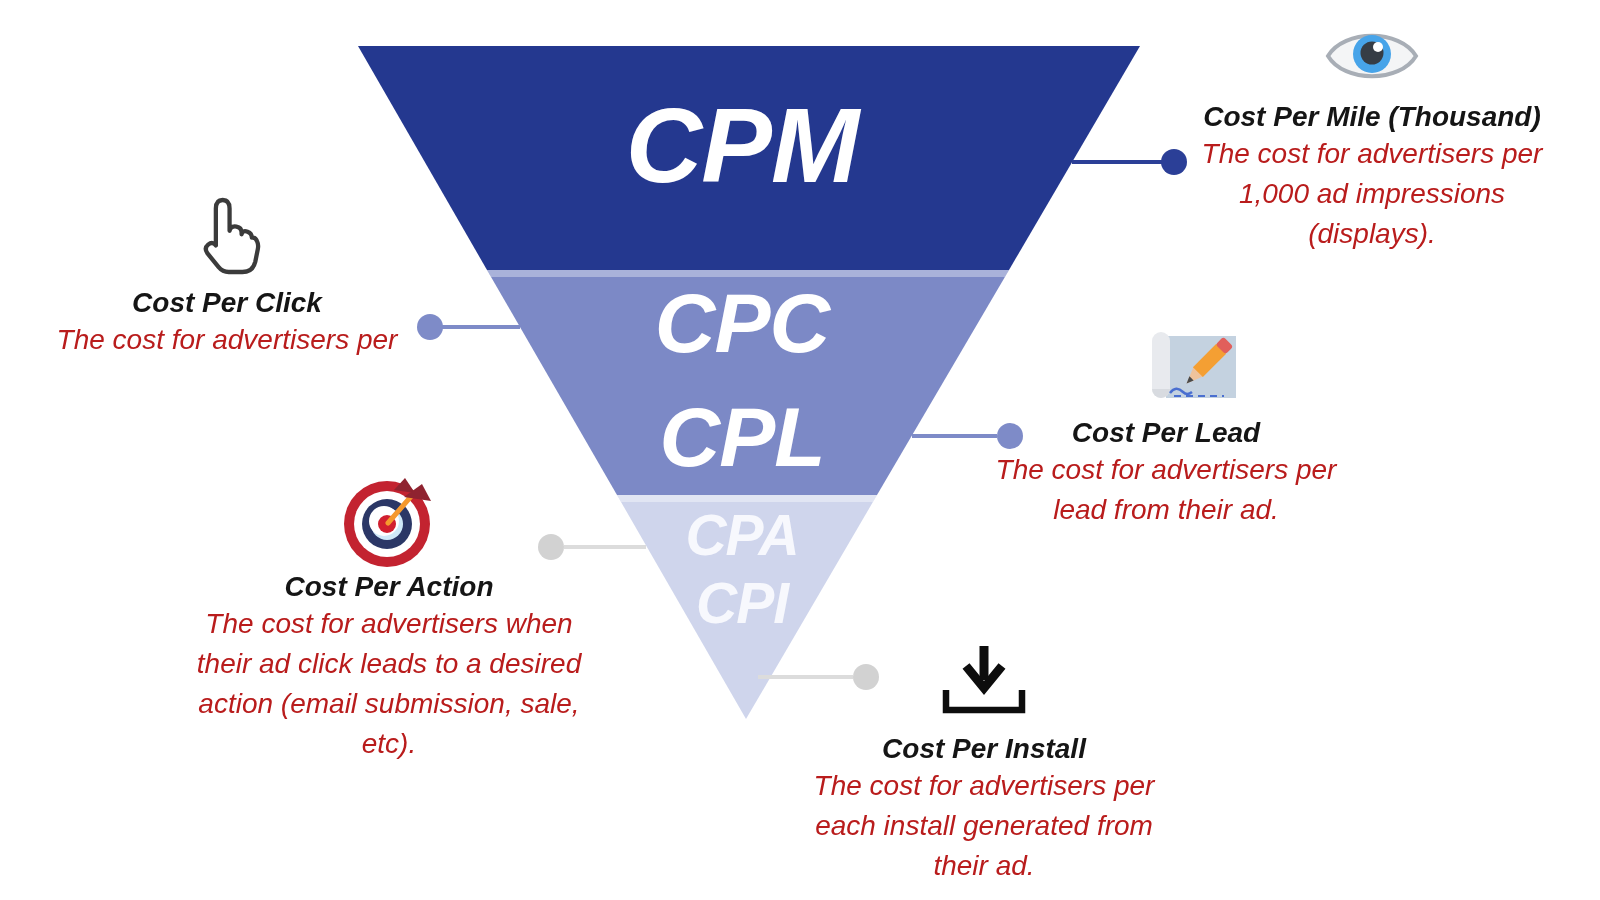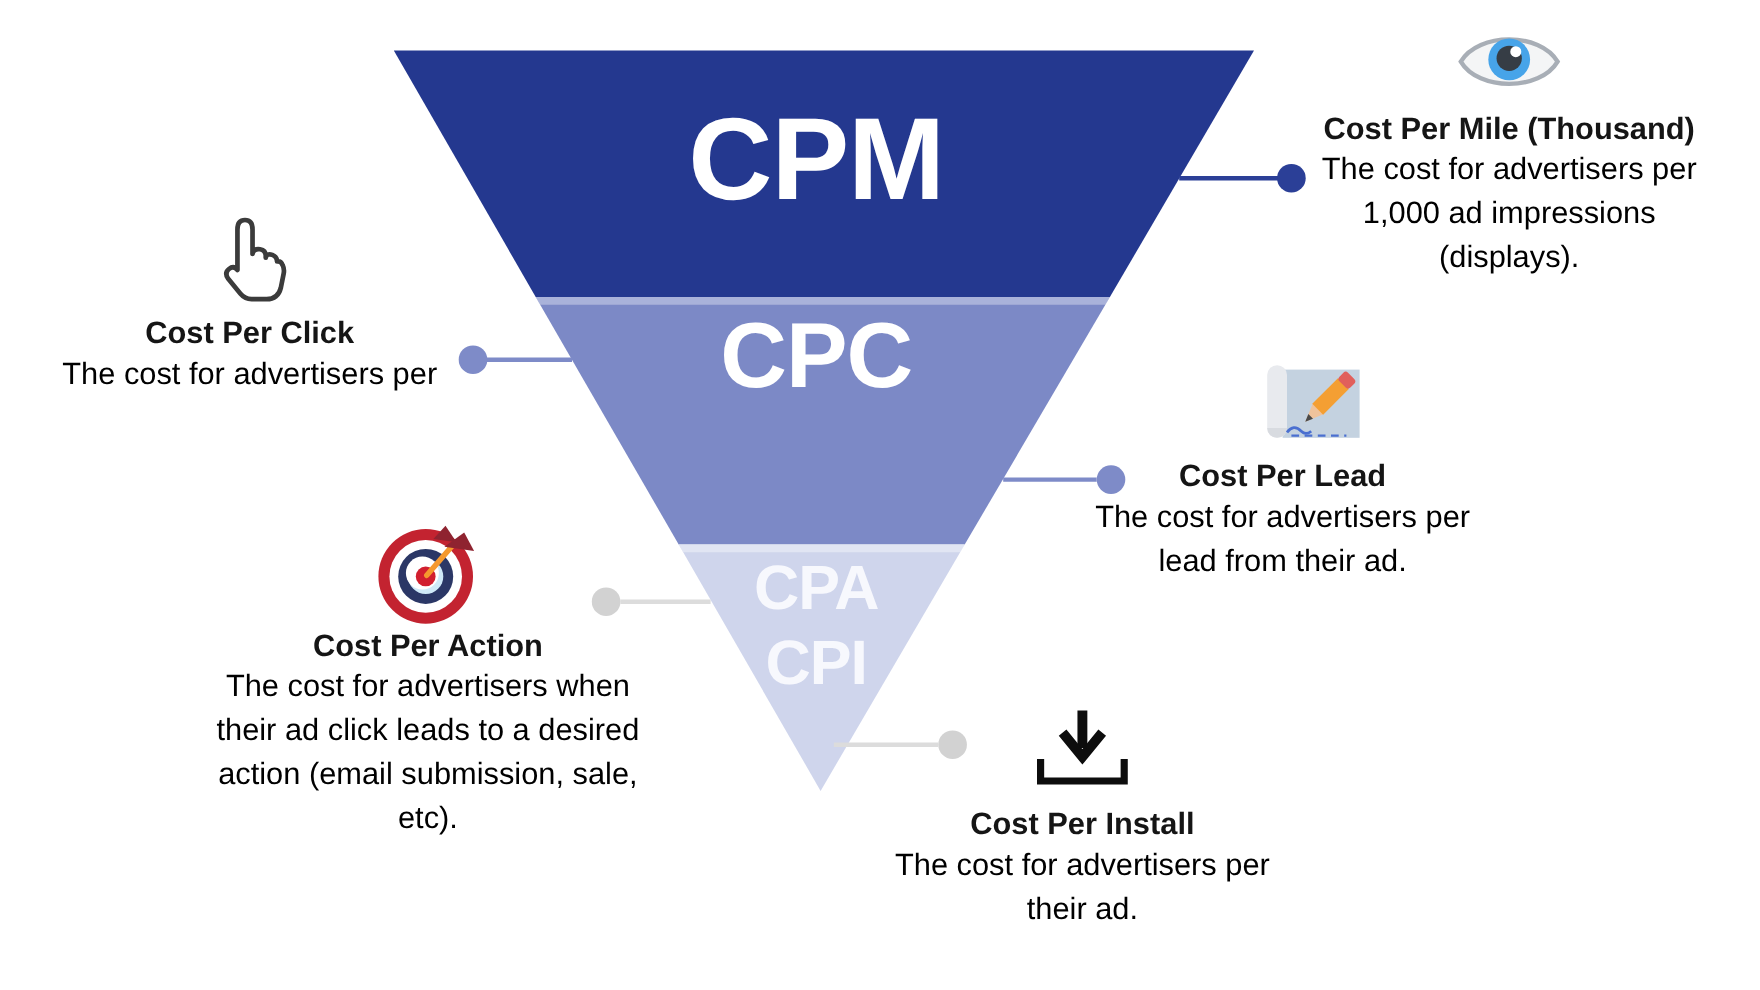--- a/index.html
+++ b/index.html
@@ -1,34 +1,35 @@
 <!DOCTYPE html>
 <html><head>
 <meta charset="utf-8">
 <style>
   html,body{margin:0;padding:0;background:#ffffff;}
   .canvas{
     position:relative;width:1600px;height:900px;background:#ffffff;overflow:hidden;
     font-family:"Liberation Sans","DejaVu Sans",sans-serif;
+    font-style:italic;
   }
   svg.layer{position:absolute;left:0;top:0;}
   .funnel-label{
     position:absolute;transform:translate(-50%,-50%);
     color:#ffffff;font-weight:bold;letter-spacing:-1px;line-height:1;
     white-space:nowrap;
   }
   .fl-1{font-size:106px;}
   .fl-2{font-size:84px;}
   .fl-3{font-size:57px;color:#f7f8fd;}
   .callout{position:absolute;text-align:center;}
   .callout .icon-wrap{display:flex;justify-content:center;}
   .callout .title{
     font-weight:bold;font-size:28px;line-height:34px;color:#151515;margin-top:12px;
   }
-  .callout .line{font-size:28px;line-height:40px;color:#000000;}
+  .callout .line{font-size:28px;line-height:40px;color:#b91c1c;}
   
   #co-cpm{left:1180px;top:24px;width:384px;}
   #co-cpm .title{margin-top:12px;}
   #co-cpc{left:27px;top:190px;width:400px;}
   #co-cpc .title{margin-top:4px;}
   #co-cpl{left:976px;top:320px;width:380px;}
   #co-cpl .icon-wrap{transform:translateX(28px);}
   #co-cpl .title{margin-top:4px;}
   #co-cpa{left:179px;top:474px;width:420px;}
   #co-cpa .title{margin-top:2px;}
@@ -60,20 +61,21 @@
 
     <line x1="564" y1="547" x2="646" y2="547" stroke-width="4" stroke="#dcdcdc"></line>
     <circle cx="551" cy="547" r="13" fill="#d2d2d2"></circle>
 
     <line x1="758" y1="677" x2="853" y2="677" stroke-width="4" stroke="#dcdcdc"></line>
     <circle cx="866" cy="677" r="13" fill="#d2d2d2"></circle>
   </svg>
 
   <div class="funnel-label fl-1" style="left:742px;top:145px;">CPM</div>
   <div class="funnel-label fl-2" style="left:742px;top:323px;">CPC</div>
+  <div class="funnel-label fl-2" style="left:742px;top:437px;">CPL</div>
   <div class="funnel-label fl-3" style="left:742px;top:535px;">CPA</div>
   <div class="funnel-label fl-3" style="left:742px;top:603px;">CPI</div>
 
   <div class="callout" id="co-cpm">
     <div class="icon-wrap">
       <svg width="96" height="64" viewBox="0 0 96 64">
         <path d="M4,32 C20,5 76,5 92,32 C76,59 20,59 4,32 Z" fill="#f4f5f6" stroke="#a8aeb6" stroke-width="4"></path>
         <circle cx="48" cy="30" r="19" fill="#47a4e9"></circle>
         <circle cx="48" cy="29" r="11.5" fill="#363d45"></circle>
         <circle cx="54" cy="23" r="5" fill="#ffffff"></circle>
@@ -145,16 +147,17 @@
   <div class="callout" id="co-cpi">
     <div class="icon-wrap">
       <svg width="92" height="72" viewBox="0 0 92 72">
         <line x1="46" y1="2" x2="46" y2="36" stroke="#0d0d0d" stroke-width="9"></line>
         <path d="M28,22 L46,44 L64,22" fill="none" stroke="#0d0d0d" stroke-width="9" stroke-linejoin="miter"></path>
         <path d="M8,46 L8,66 L84,66 L84,46" fill="none" stroke="#0d0d0d" stroke-width="6.5"></path>
       </svg>
     </div>
     <div class="title">Cost Per Install</div>
     <div class="line">The cost for advertisers per</div>
+    <div class="line">each install generated from</div>
     <div class="line">their ad.</div>
   </div>
 
 </div>
 
 </body></html>

